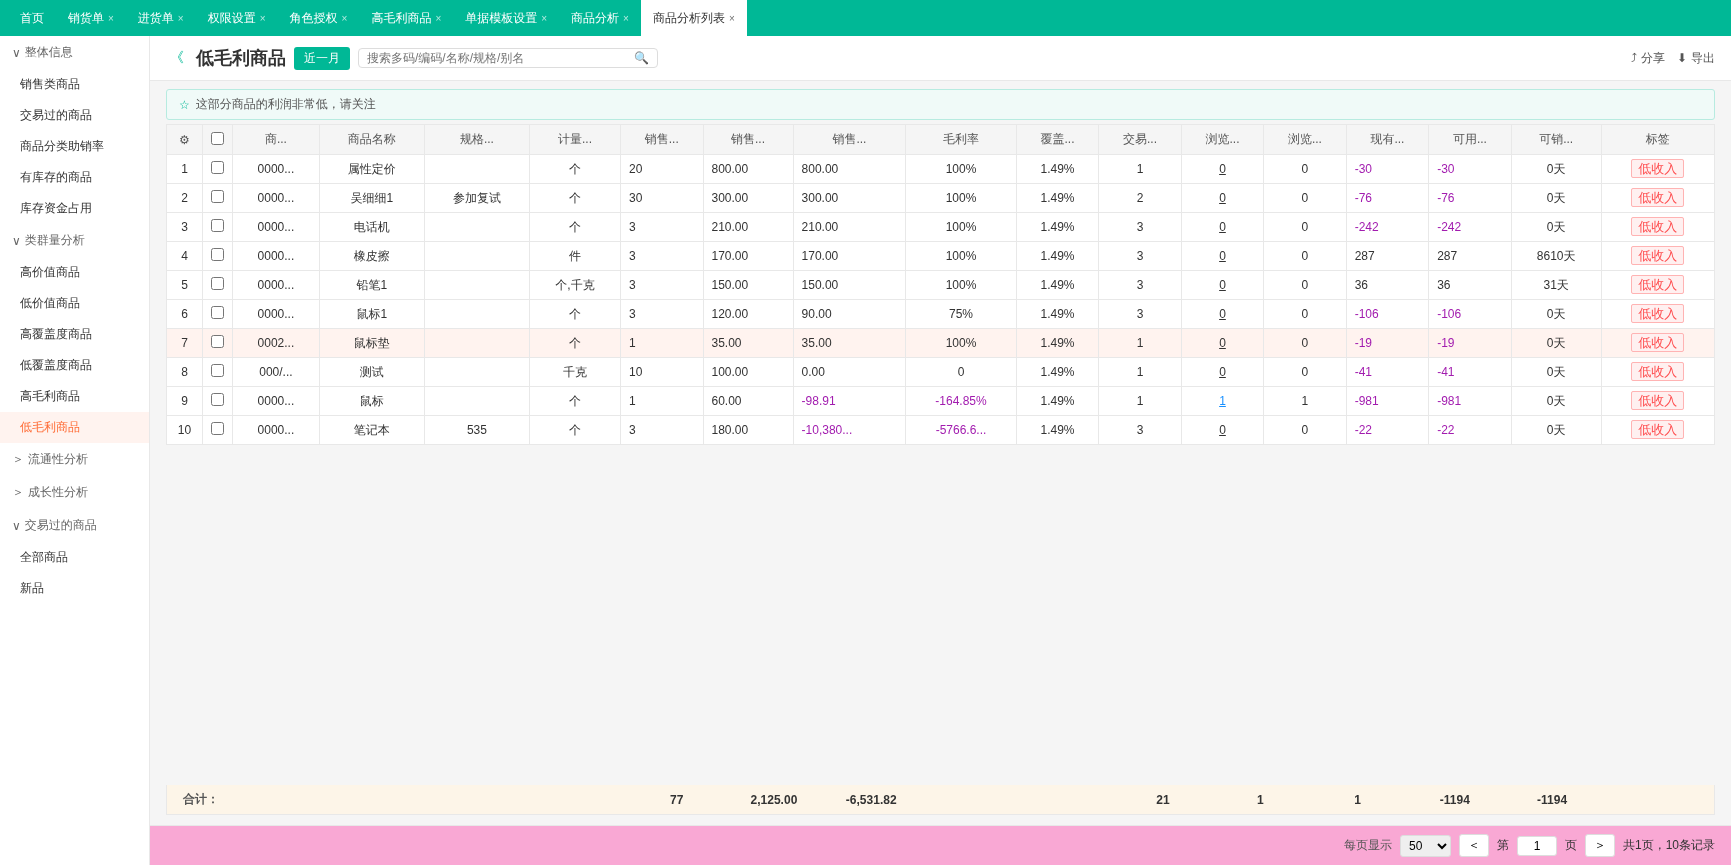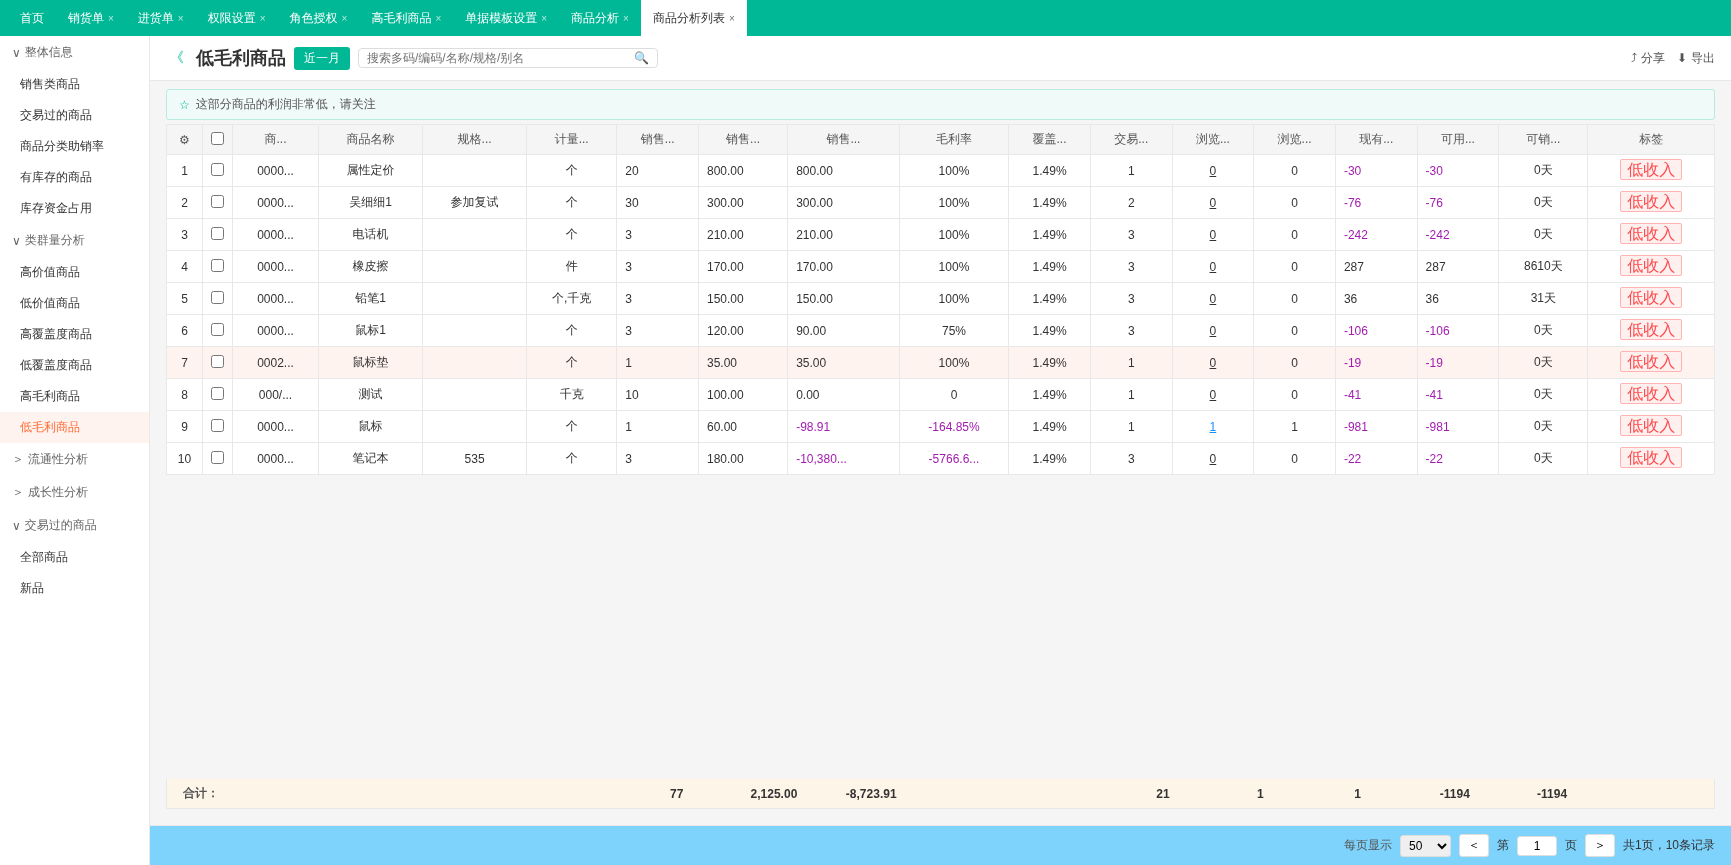--- a/index.html
+++ b/index.html
@@ -168,56 +168,56 @@
       text-align: center;
       white-space: nowrap;
     }
     tbody tr.highlighted { background: #fff3ef; }
     .tag-badge {
       background: #fff0f0;
       color: #ff4d4f;
       border: 1px solid #ffb3b3;
       padding: 1px 6px;
       border-radius: 2px;
-      font-size: 16px;
+      font-size: 13px;
     }
     .zero-link { color: #333; text-decoration: underline; cursor: pointer; }
     .one-link { color: #1890ff; text-decoration: underline; cursor: pointer; }
     .red-text { color: #a21caf; }
     td.num { text-align: left; padding-right: 10px; }
     td.center { text-align: center; }
 
     
     .table-footer {
       background: #fdf5e8;
       border: 1px solid #e8e8e8;
       border-top: none;
       padding: 6px 16px;
       display: flex;
       align-items: center;
       gap: 20px;
       flex-shrink: 0;
-      margin: 16px 16px;
+      margin: 10px 16px;
     }
     .footer-label { font-weight: bold; color: #555; }
     .footer-values {
       display: flex;
       gap: 0;
       flex: 1;
     }
     .footer-cell {
       flex: 1;
       text-align: center;
       font-weight: bold;
       color: #333;
     }
 
     
     .pagination-bar {
-      background: #7dd3fc;
+      background: #f9a8d4;
       border-top: 1px solid #e8e8e8;
       padding: 8px 16px;
       display: flex;
       align-items: center;
       justify-content: flex-end;
       gap: 8px;
       flex-shrink: 0;
     }
     .pagination-bar label { color: #555; }
     .per-page-select {
@@ -618,21 +618,21 @@
           </tbody>
       </table>
     </div>
 
     <div class="table-footer">
       <span class="footer-label">合计：</span>
       <div class="footer-values">
         <span class="footer-cell" style="flex:4;"></span>
         <span class="footer-cell">77</span>
         <span class="footer-cell">2,125.00</span>
-        <span class="footer-cell red-text">-8,723.91</span>
+        <span class="footer-cell red-text">-6,531.82</span>
         <span class="footer-cell" style="flex:1;"></span>
         <span class="footer-cell" style="flex:1;"></span>
         <span class="footer-cell">21</span>
         <span class="footer-cell">1</span>
         <span class="footer-cell">1</span>
         <span class="footer-cell red-text">-1194</span>
         <span class="footer-cell red-text">-1194</span>
         <span class="footer-cell" style="flex:1;"></span>
       </div>
     </div>

